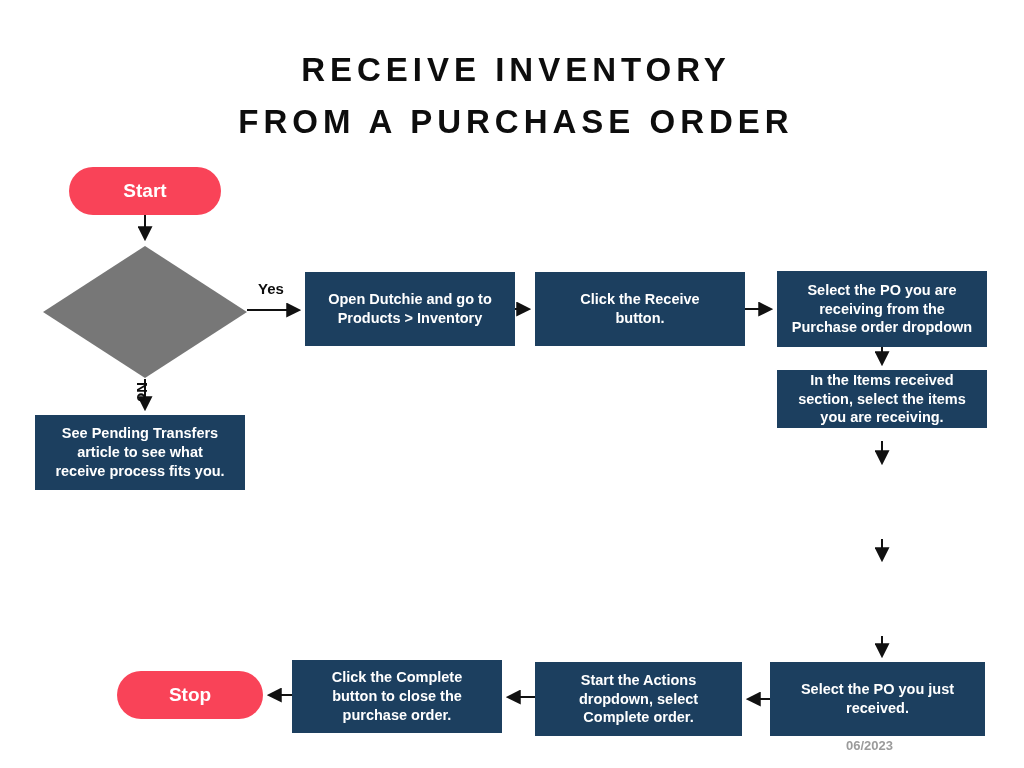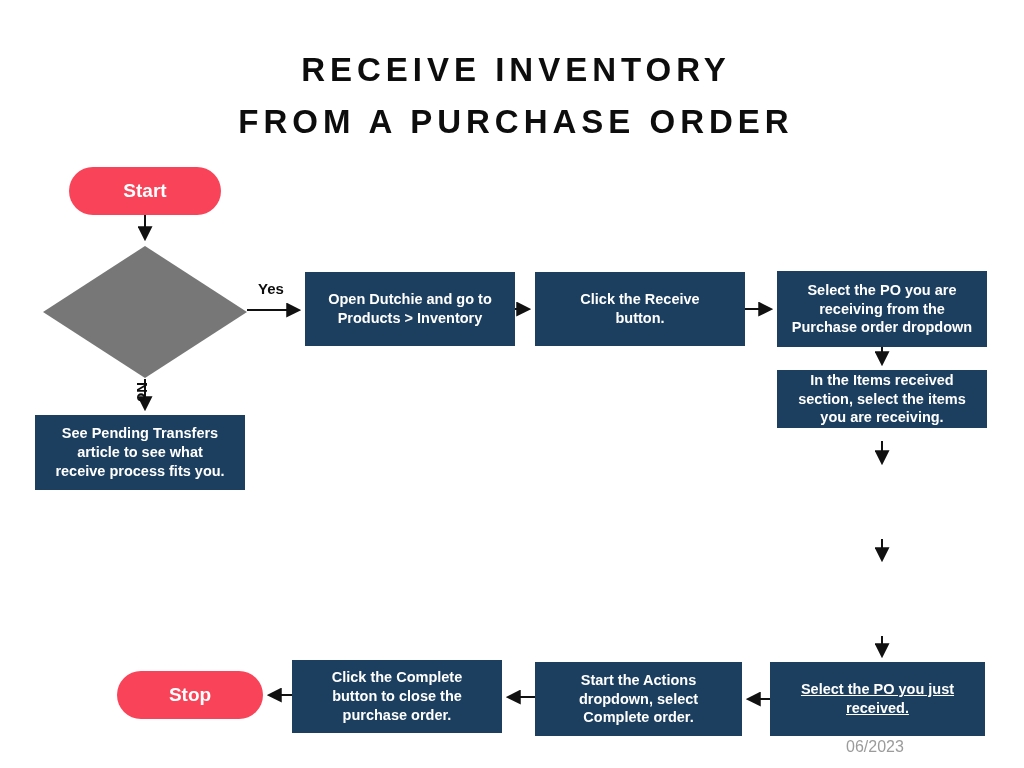--- a/index.html
+++ b/index.html
@@ -80,42 +80,42 @@
     padding: 4px;
     box-sizing: border-box;
   }
   .node-text { white-space: pre-line; }
   .box.s0 { left: 305px; top: 272px; width: 210px; height: 74px; }
   .box.s1 { left: 535px; top: 272px; width: 210px; height: 74px; }
   .box.s2 { left: 777px; top: 271px; width: 210px; height: 76px; }
   .box.s3 { left: 777px; top: 370px; width: 210px; height: 58px; }
   .box.s4 { left: 777px; top: 469px; width: 210px; height: 70px; }
   .box.s5 { left: 777px; top: 566px; width: 210px; height: 70px; }
-  .box.s6 { left: 770px; top: 662px; width: 215px; height: 74px; text-decoration: underline; }
+  .box.s6 { left: 770px; top: 662px; width: 215px; height: 74px; }
   .box.s7 { left: 535px; top: 662px; width: 207px; height: 74px; }
   .box.s8 { left: 292px; top: 660px; width: 210px; height: 73px; }
   .box.branch { left: 35px; top: 415px; width: 210px; height: 75px; }
   .edge-label {
     position: absolute;
     color: #0d0d0d;
     font-size: 15px;
     font-weight: bold;
   }
   .edge-label.yes { left: 258px; top: 280px; }
   .edge-label.no {
     left: 151px; top: 382px;
     transform: rotate(90deg);
     transform-origin: left top;
   }
   .date {
     position: absolute;
     left: 846px; top: 738px;
     color: #9b9b9b;
-    font-size: 16px;
-    font-weight: normal;
+    font-size: 13px;
+    font-weight: bold;
   }
 </style>
 </head>
 <body>
 
 <div class="canvas">
 
   <svg class="arrows" viewBox="0 0 1024 768">
     <defs>
       <marker id="ah" viewBox="0 0 10 10" refX="8.5" refY="5" markerWidth="7.5" markerHeight="7.5" orient="auto-start-reverse">

